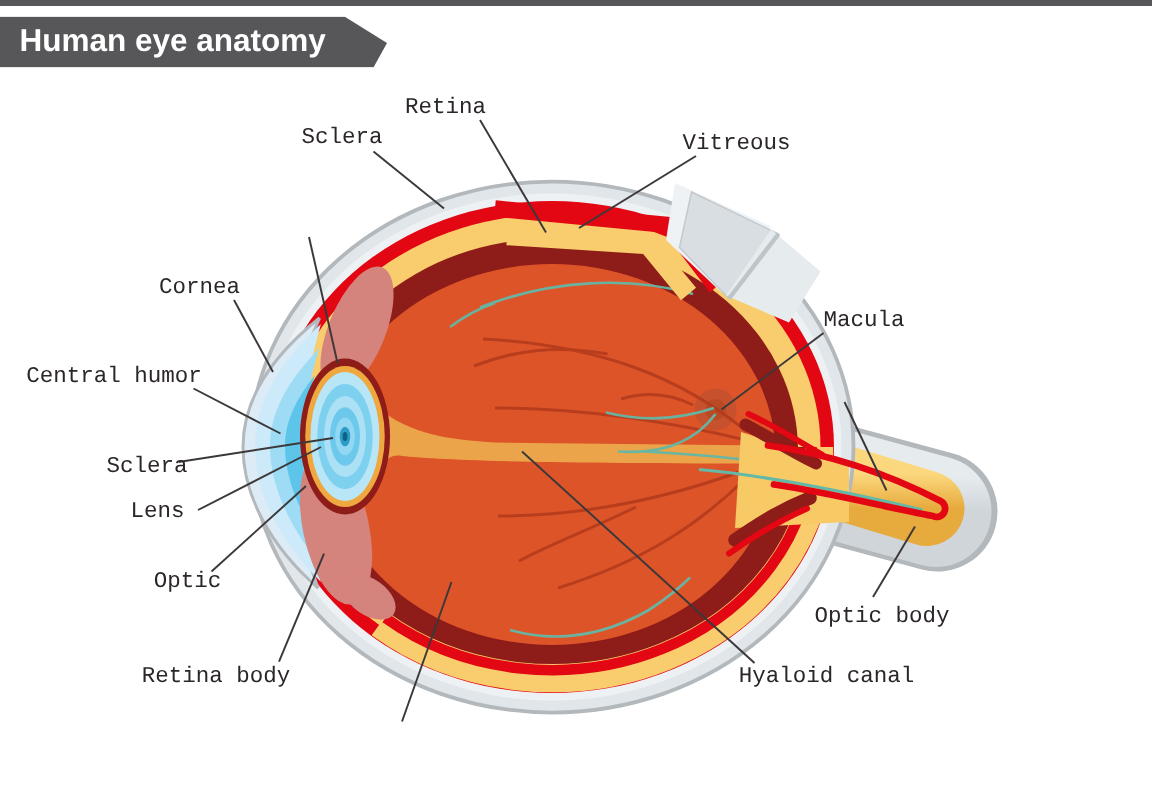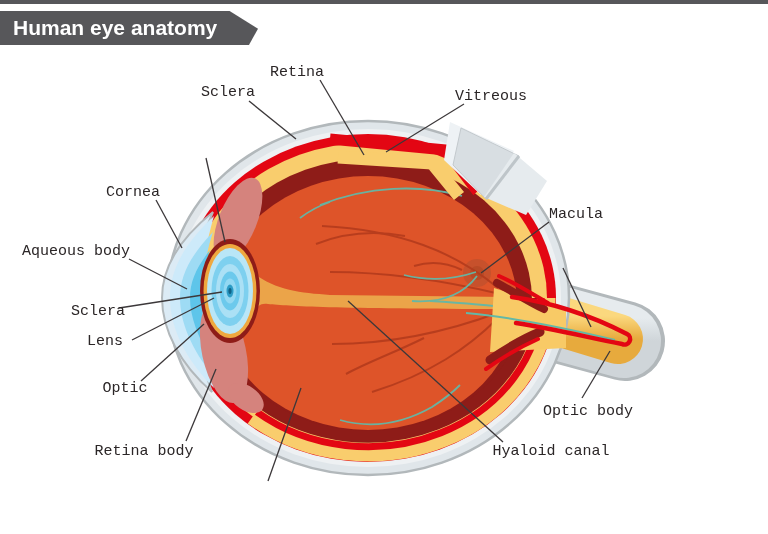--- a/index.html
+++ b/index.html
@@ -135,21 +135,21 @@
 
   <div class="top-strip"></div>
   <div class="banner">
     <div class="banner-title">Human eye anatomy</div>
   </div>
 
   <div class="lbl" style="left:297px;top:72px">Retina</div>
   <div class="lbl" style="left:228px;top:92px">Sclera</div>
   <div class="lbl" style="left:491px;top:96px">Vitreous</div>
   <div class="lbl" style="left:133px;top:192px">Cornea</div>
-  <div class="lbl" style="left:76px;top:251px">Aqueous body</div>
+  <div class="lbl" style="left:76px;top:251px">Central humor</div>
   <div class="lbl" style="left:98px;top:311px">Sclera</div>
   <div class="lbl" style="left:105px;top:341px">Lens</div>
   <div class="lbl" style="left:125px;top:388px">Optic</div>
   <div class="lbl" style="left:144px;top:451px">Retina body</div>
   <div class="lbl" style="left:576px;top:214px">Macula</div>
   <div class="lbl" style="left:588px;top:411px">Optic body</div>
   <div class="lbl" style="left:551px;top:451px">Hyaloid canal</div>
 
 </div>
 

